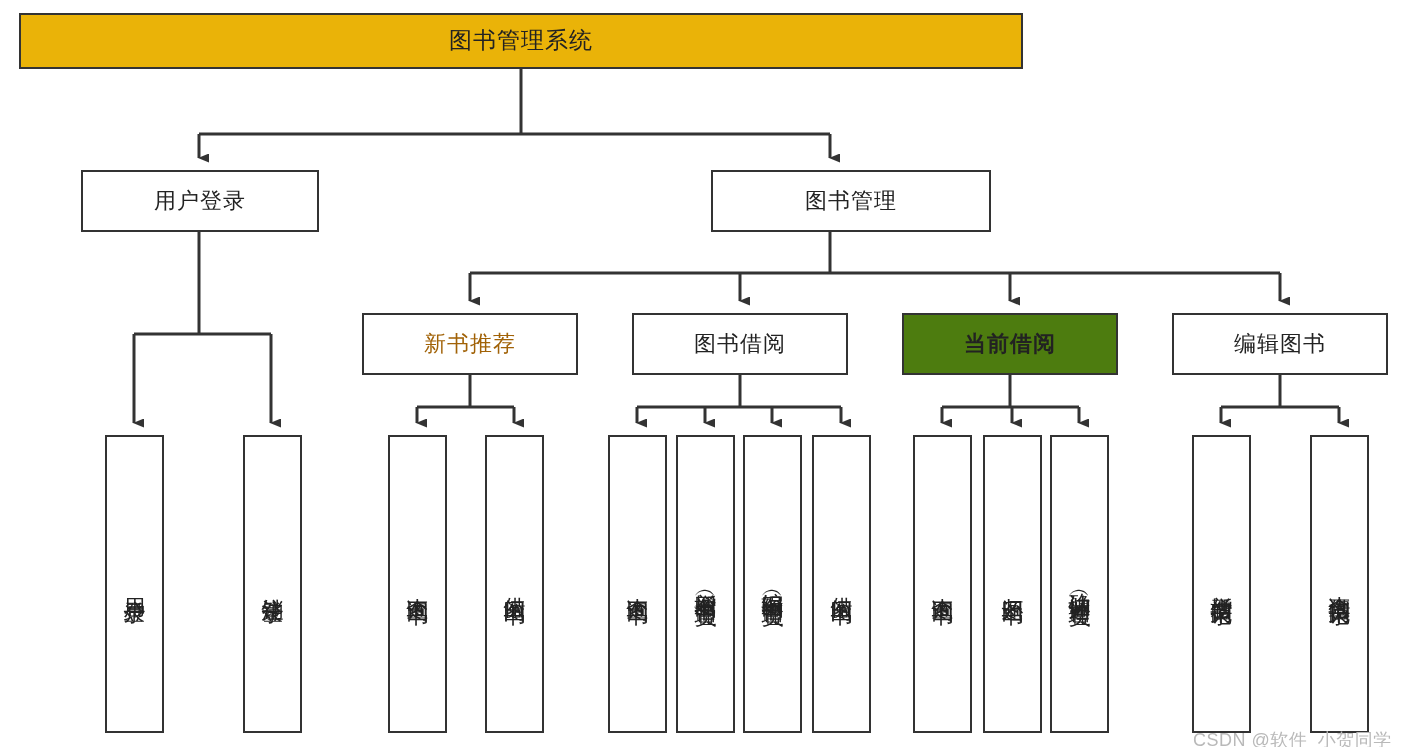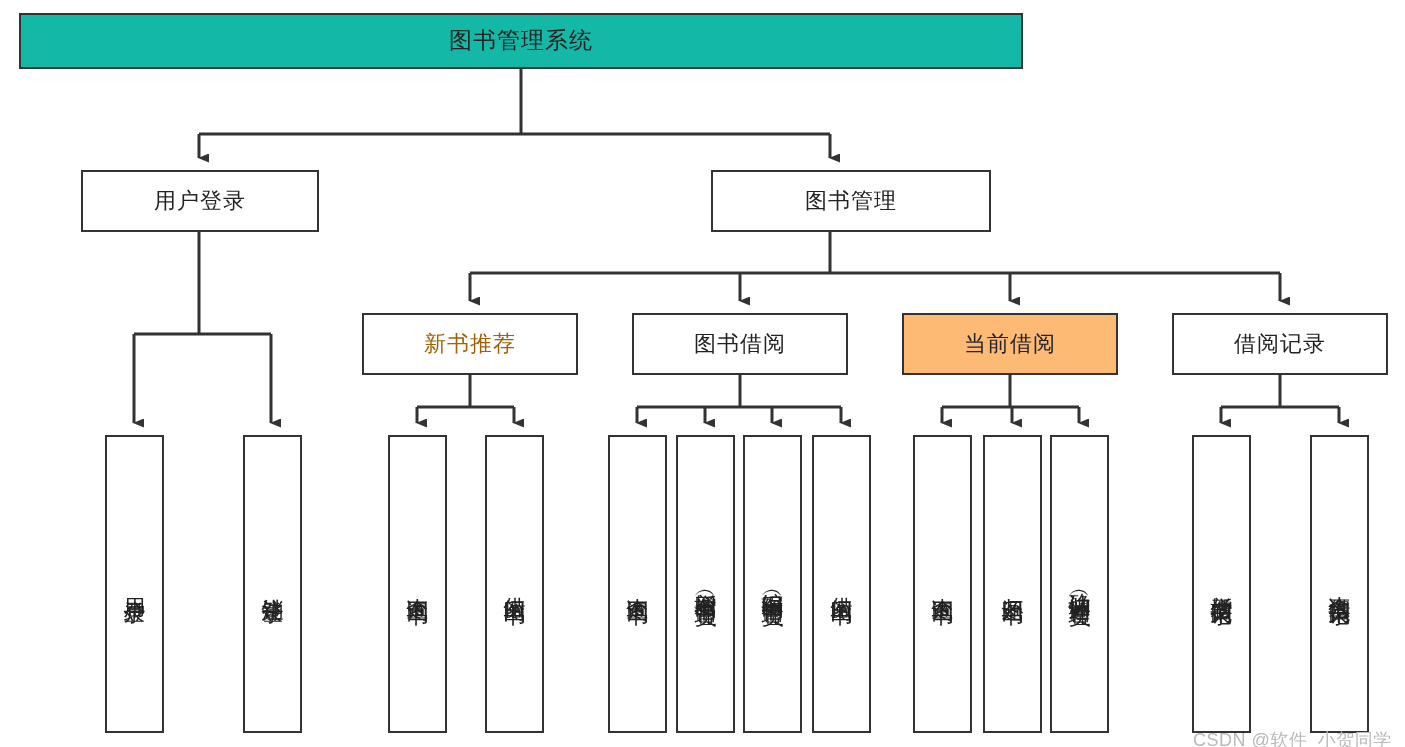--- a/index.html
+++ b/index.html
@@ -115,29 +115,29 @@
       <line x1="1012" y1="407" x2="1012" y2="423" marker-end="url(#arrowhead)" stroke="#333333"></line>
       <line x1="1079" y1="407" x2="1079" y2="423" marker-end="url(#arrowhead)" stroke="#333333"></line>
 
       <line x1="1280" y1="375" x2="1280" y2="407" stroke="#333333"></line>
       <line x1="1221" y1="407" x2="1339" y2="407" stroke="#333333"></line>
       <line x1="1221" y1="407" x2="1221" y2="423" marker-end="url(#arrowhead)" stroke="#333333"></line>
       <line x1="1339" y1="407" x2="1339" y2="423" marker-end="url(#arrowhead)" stroke="#333333"></line>
     </g>
   </svg>
 
-  <div class="node node-h node-root" style="left: 19px; top: 13px; width: 1004px; height: 56px; border-color: rgb(51, 51, 51); background: #14b8a6; color: rgb(34, 34, 34);">图书管理系统</div>
+  <div class="node node-h node-root" style="left: 19px; top: 13px; width: 1004px; height: 56px; border-color: rgb(51, 51, 51); background: #eab308; color: rgb(34, 34, 34);">图书管理系统</div>
 
   <div class="node node-h" style="left: 81px; top: 170px; width: 238px; height: 62px; border-color: rgb(51, 51, 51); background: rgb(255, 255, 255); color: rgb(34, 34, 34);">用户登录</div>
   <div class="node node-h" style="left: 711px; top: 170px; width: 280px; height: 62px; border-color: rgb(51, 51, 51); background: rgb(255, 255, 255); color: rgb(34, 34, 34);">图书管理</div>
 
   <div class="node node-h" style="left: 362px; top: 313px; width: 216px; height: 62px; border-color: rgb(51, 51, 51); background: rgb(255, 255, 255); color: #a16207;">新书推荐</div>
   <div class="node node-h" style="left: 632px; top: 313px; width: 216px; height: 62px; border-color: rgb(51, 51, 51); background: rgb(255, 255, 255); color: rgb(34, 34, 34);">图书借阅</div>
-  <div class="node node-h" style="left: 902px; top: 313px; width: 216px; height: 62px; border-color: rgb(51, 51, 51); background: #fdba74; color: rgb(34, 34, 34);">当前借阅</div>
-  <div class="node node-h" style="left: 1172px; top: 313px; width: 216px; height: 62px; border-color: rgb(51, 51, 51); background: rgb(255, 255, 255); color: rgb(34, 34, 34);">借阅记录</div>
+  <div class="node node-h" style="left: 902px; top: 313px; width: 216px; height: 62px; border-color: rgb(51, 51, 51); background: #4d7c0f; color: rgb(34, 34, 34); font-weight: bold;">当前借阅</div>
+  <div class="node node-h" style="left: 1172px; top: 313px; width: 216px; height: 62px; border-color: rgb(51, 51, 51); background: rgb(255, 255, 255); color: rgb(34, 34, 34);">编辑图书</div>
 
   <div class="node node-v" style="left: 105px; top: 435px; width: 59px; height: 298px; border-color: rgb(51, 51, 51); background: rgb(255, 255, 255); color: rgb(34, 34, 34);">用户登录</div>
   <div class="node node-v" style="left: 243px; top: 435px; width: 59px; height: 298px; border-color: rgb(51, 51, 51); background: rgb(255, 255, 255); color: rgb(34, 34, 34);">注销登录</div>
   <div class="node node-v" style="left: 388px; top: 435px; width: 59px; height: 298px; border-color: rgb(51, 51, 51); background: rgb(255, 255, 255); color: rgb(34, 34, 34);">查询图书</div>
   <div class="node node-v" style="left: 485px; top: 435px; width: 59px; height: 298px; border-color: rgb(51, 51, 51); background: rgb(255, 255, 255); color: rgb(34, 34, 34);">借阅图书</div>
   <div class="node node-v" style="left: 608px; top: 435px; width: 59px; height: 298px; border-color: rgb(51, 51, 51); background: rgb(255, 255, 255); color: rgb(34, 34, 34);">查询图书</div>
   <div class="node node-v" style="left: 676px; top: 435px; width: 59px; height: 298px; border-color: rgb(51, 51, 51); background: rgb(255, 255, 255); color: rgb(34, 34, 34);">新增图书（管理员）</div>
   <div class="node node-v" style="left: 743px; top: 435px; width: 59px; height: 298px; border-color: rgb(51, 51, 51); background: rgb(255, 255, 255); color: rgb(34, 34, 34);">编辑图书（管理员）</div>
   <div class="node node-v" style="left: 812px; top: 435px; width: 59px; height: 298px; border-color: rgb(51, 51, 51); background: rgb(255, 255, 255); color: rgb(34, 34, 34);">借阅图书</div>
   <div class="node node-v" style="left: 913px; top: 435px; width: 59px; height: 298px; border-color: rgb(51, 51, 51); background: rgb(255, 255, 255); color: rgb(34, 34, 34);">查询图书</div>

